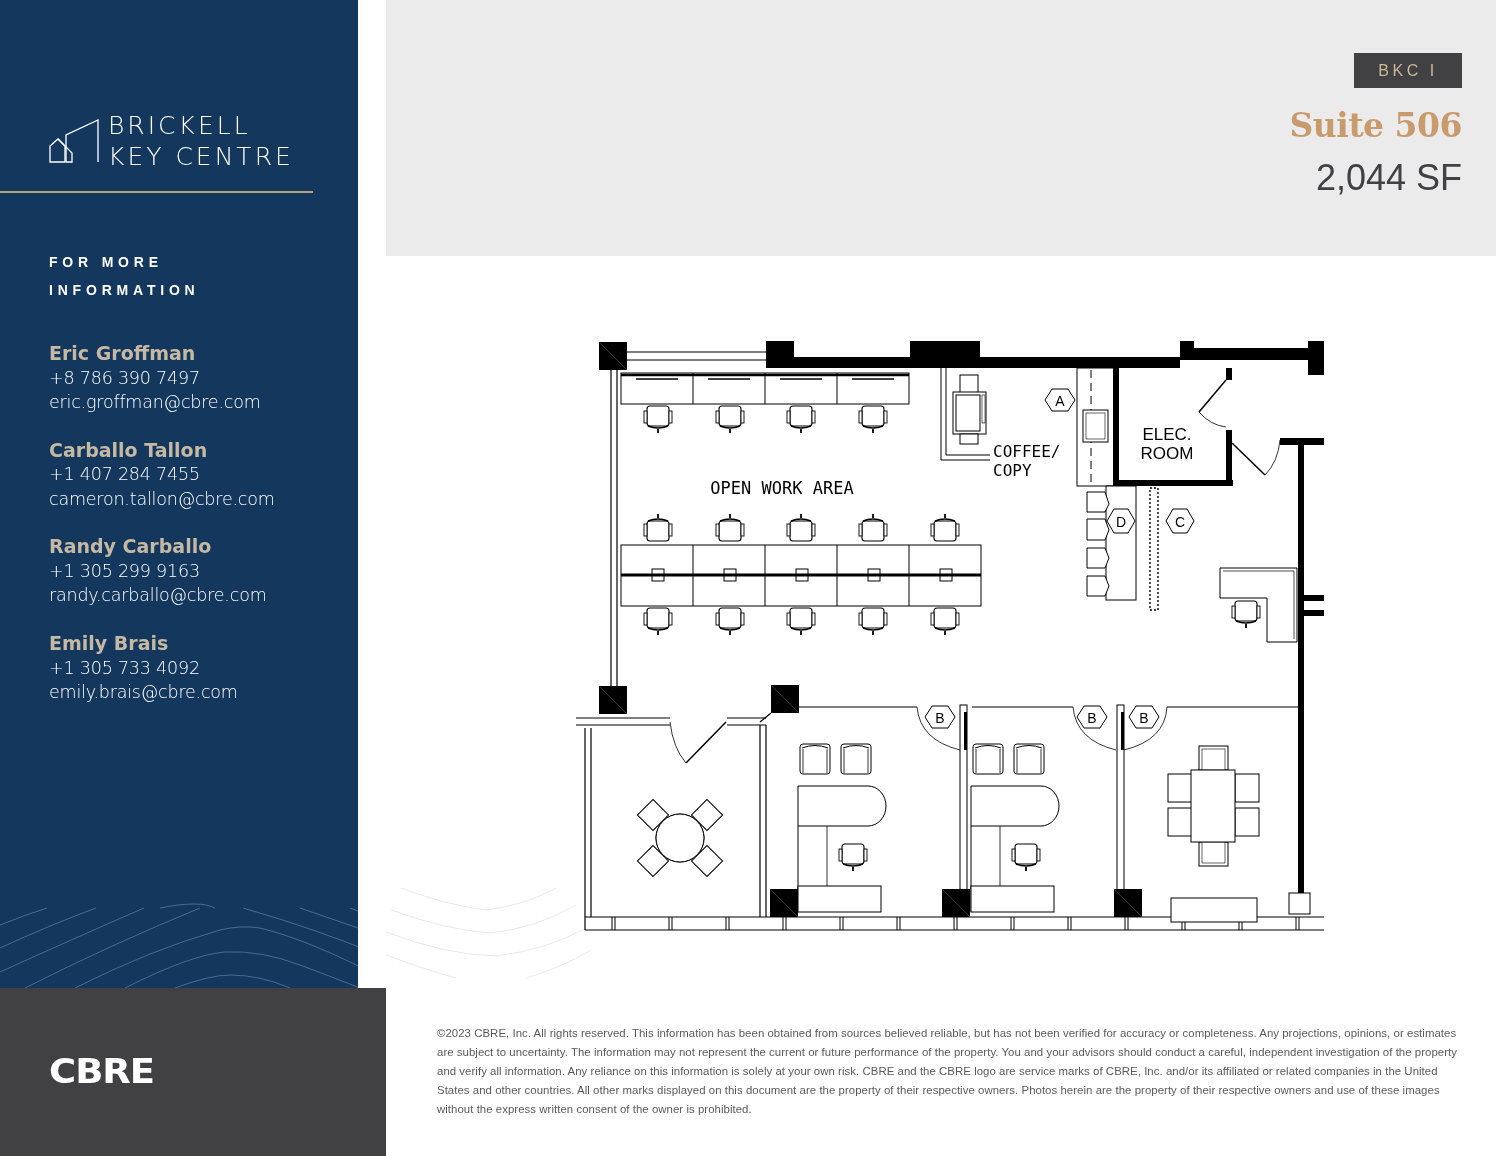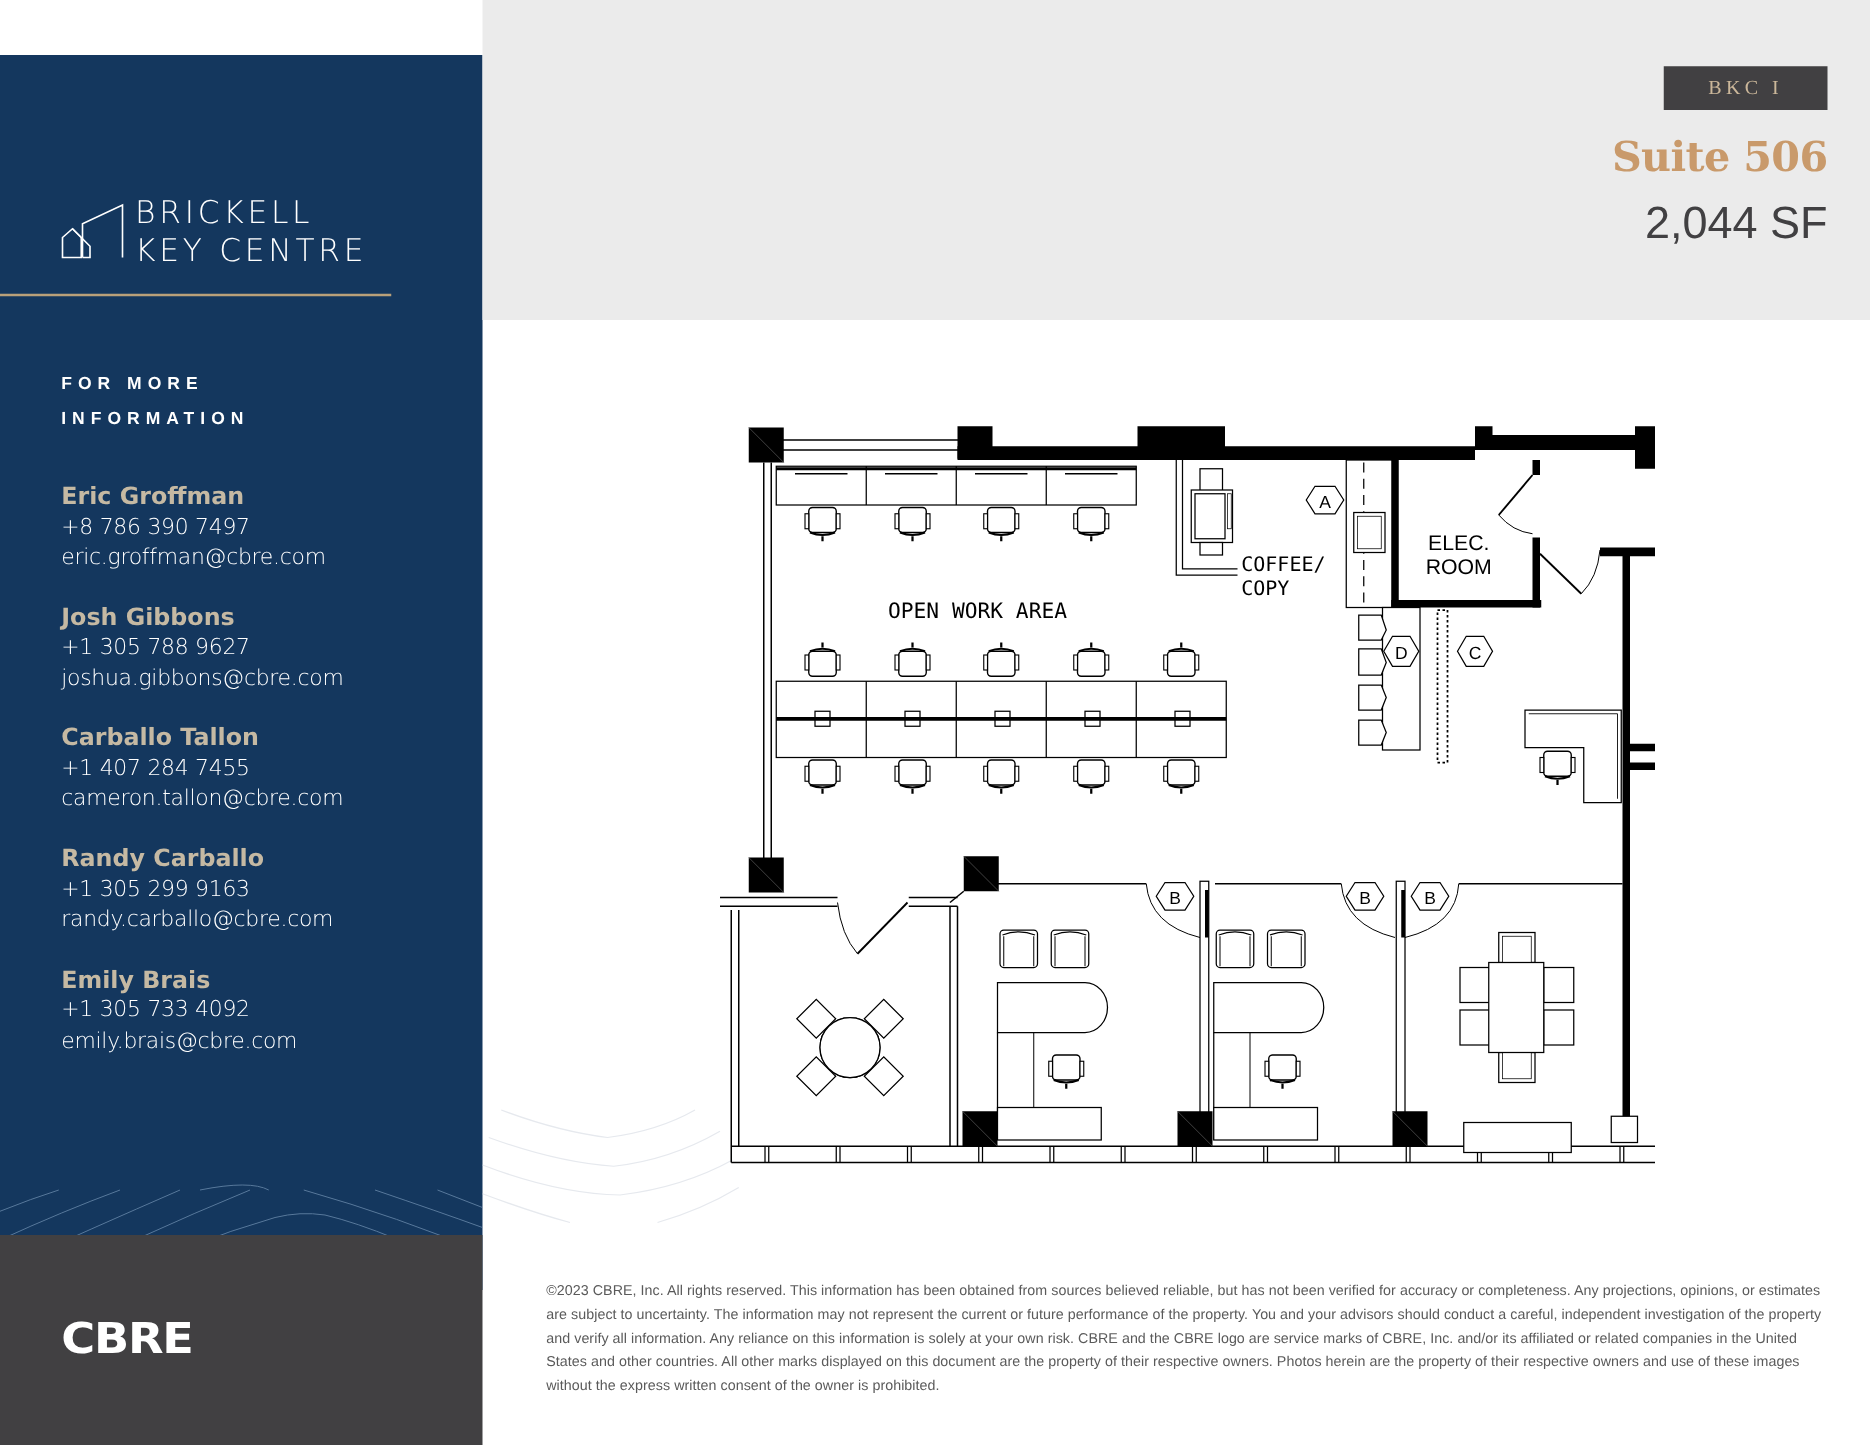--- a/index.html
+++ b/index.html
@@ -1,41 +1,41 @@
 <!DOCTYPE html>
 <html><head>
 <meta charset="utf-8">
 <style>
   * { margin: 0; padding: 0; box-sizing: border-box; }
   html, body { width: 1496px; height: 1156px; overflow: hidden; background: #ffffff; }
   body { position: relative; font-family: "Liberation Sans", sans-serif; }
 
   
-  .sidebar { position: absolute; left: 0; top: 0; width: 386px; height: 988px; background: #14375e; overflow: hidden; margin-top: 44px; }
+  .sidebar { position: absolute; left: 0; top: 0; width: 358px; height: 988px; background: #14375e; overflow: hidden; }
   .sidebar-footer { position: absolute; left: 0; top: 988px; width: 386px; height: 168px; background: #414042; }
 
   .logo { position: absolute; left: 48px; top: 110px; display: flex; align-items: flex-start; }
   .logo-mark { width: 52px; height: 54px; margin-right: 8px; }
   .logo-text { color: #ffffff; font-family: "DejaVu Sans", sans-serif; font-weight: 300; letter-spacing: 3px; line-height: 31px; font-size: 25px; }
   .logo-divider { position: absolute; left: 0; top: 191px; width: 313px; height: 2px; background: #b9a07a; }
 
   .info-heading { position: absolute; left: 49px; top: 248px; color: #ffffff; font-family: "Liberation Sans", sans-serif; font-size: 14px; font-weight: 700; letter-spacing: 4.8px; line-height: 28px; }
 
   .contacts { position: absolute; left: 49px; top: 341px; }
   .contact { height: 96.7px; }
   .contact-name { color: #c5b9a3; font-family: "DejaVu Sans", sans-serif; font-size: 19px; font-weight: 700; line-height: 24.5px; }
   .contact-line { color: #ffffff; font-family: "DejaVu Sans", sans-serif; font-weight: 300; font-size: 17.5px; line-height: 24.5px; letter-spacing: -0.2px; }
 
   .waves { position: absolute; left: 0; top: 880px; width: 386px; height: 108px; }
 
   .cbre-logo { position: absolute; left: 49px; top: 1055px; color: #ffffff; font-family: "DejaVu Sans", sans-serif; font-weight: 900; font-size: 37px; letter-spacing: -1px; line-height: 36px; transform: scaleY(0.92); transform-origin: left top; }
 
   
   .header { position: absolute; left: 386px; top: 0; width: 1110px; height: 256px; background: #ebebeb; }
-  .building-badge { position: absolute; right: 34px; top: 53px; width: 131px; height: 35px; background: #414042; color: #cbb79a; font-family: Liberation Serif, serif; font-size: 16px; letter-spacing: 3.5px; text-align: center; line-height: 35px; }
+  .building-badge { position: absolute; right: 34px; top: 53px; width: 108px; height: 35px; background: #414042; color: #cbb79a; font-family: Liberation Sans, sans-serif; font-size: 16px; letter-spacing: 3.5px; text-align: center; line-height: 35px; }
   .suite-title { position: absolute; right: 34px; top: 104px; color: #c99a6b; font-family: "DejaVu Serif", serif; font-weight: 700; font-size: 33px; letter-spacing: -0.5px; line-height: 44px; }
   .suite-size { position: absolute; right: 34px; top: 158px; color: #414042; font-family: "Liberation Sans", sans-serif; font-size: 36px; line-height: 40px; }
 
   
   .plan-waves { position: absolute; left: 386px; top: 850px; width: 300px; height: 130px; }
   .floorplan { position: absolute; left: 560px; top: 330px; width: 800px; height: 620px; }
 
   .disclaimer { position: absolute; left: 437px; top: 1024px; width: 1035px; color: #5a5a5a; font-family: "Liberation Sans", sans-serif; font-size: 11.4px; line-height: 19px; letter-spacing: 0.05px; }
 </style>
 </head>
@@ -60,25 +60,20 @@
   <div class="info-heading">
     <div>FOR MORE</div>
     <div>INFORMATION</div>
   </div>
 
   <div class="contacts">
     <div class="contact">
       <div class="contact-name">Eric Groffman</div>
       <div class="contact-line">+8 786 390 7497</div>
       <div class="contact-line">eric.groffman@cbre.com</div>
-    </div>
-    <div class="contact">
-      <div class="contact-name">Josh Gibbons</div>
-      <div class="contact-line">+1 305 788 9627</div>
-      <div class="contact-line">joshua.gibbons@cbre.com</div>
     </div>
     <div class="contact">
       <div class="contact-name">Carballo Tallon</div>
       <div class="contact-line">+1 407 284 7455</div>
       <div class="contact-line">cameron.tallon@cbre.com</div>
     </div>
     <div class="contact">
       <div class="contact-name">Randy Carballo</div>
       <div class="contact-line">+1 305 299 9163</div>
       <div class="contact-line">randy.carballo@cbre.com</div>

